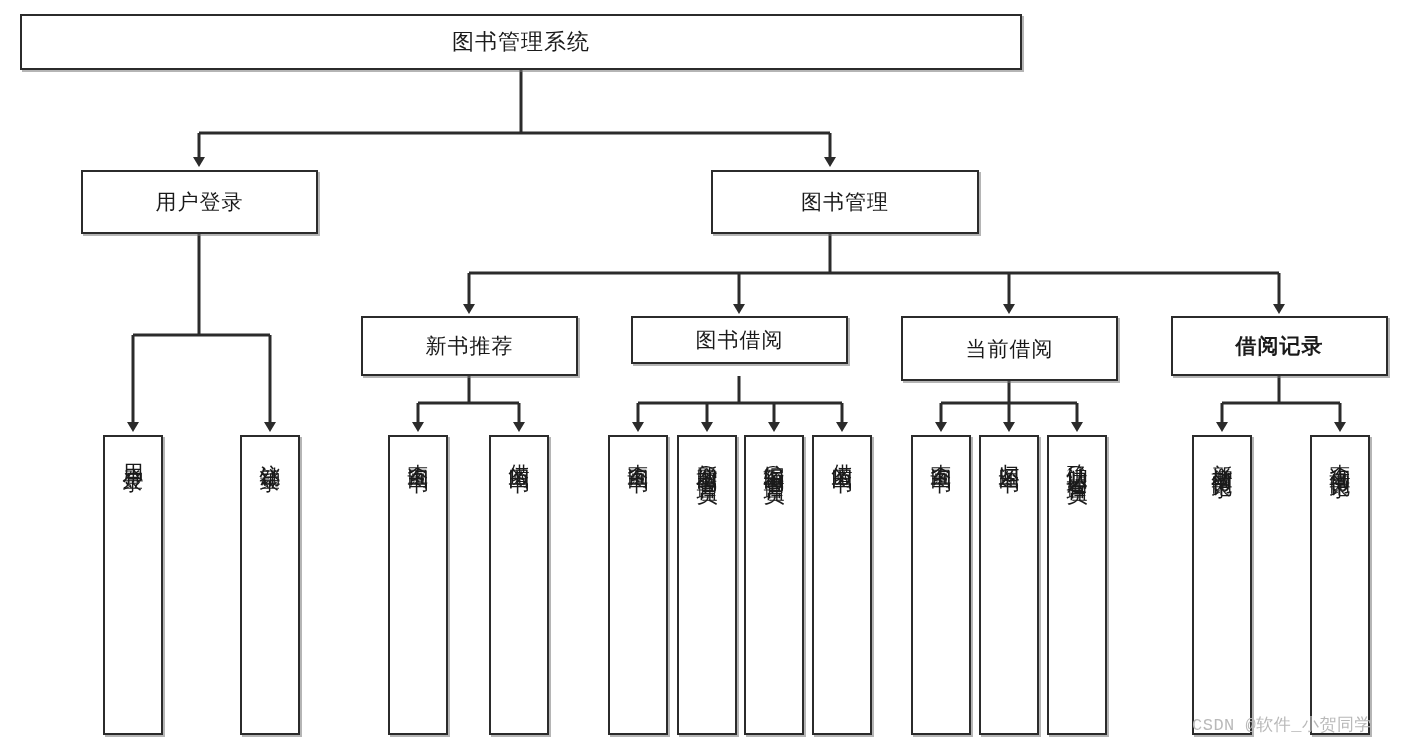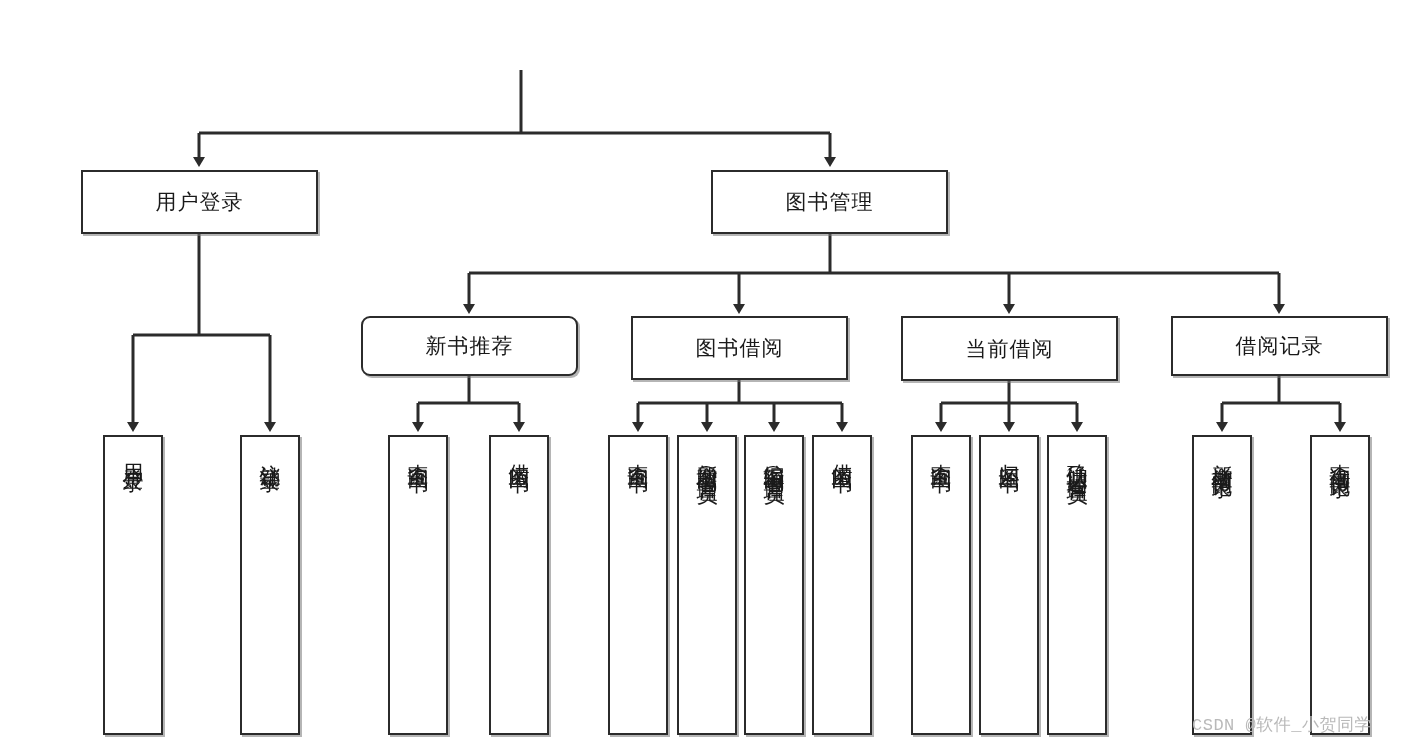--- a/index.html
+++ b/index.html
@@ -114,42 +114,45 @@
       <path d="M1009,403 L1009,423" marker-end="url(#arrow)"></path>
       <path d="M1077,403 L1077,423" marker-end="url(#arrow)"></path>
 
       <path d="M1279,376 L1279,403"></path>
       <path d="M1222,403 L1340,403"></path>
       <path d="M1222,403 L1222,423" marker-end="url(#arrow)"></path>
       <path d="M1340,403 L1340,423" marker-end="url(#arrow)"></path>
     </g>
   </svg>
 
+  <div class="node root" style="left:20px; top:14px; width:1002px; height:56px;">
+    <span class="lbl">图书管理系统</span>
+  </div>
 
   <div class="node" style="left:81px; top:170px; width:237px; height:64px;">
     <span class="lbl">用户登录</span>
   </div>
 
-  <div class="node" style="left:711px; top:170px; width:237px; height:64px;">
+  <div class="node" style="left:711px; top:170px; width:268px; height:64px;">
     <span class="lbl">图书管理</span>
   </div>
 
-  <div class="node" style="left:361px; top:316px; width:217px; height:60px;border-radius:9px;">
+  <div class="node" style="left:361px; top:316px; width:217px; height:60px;">
     <span class="lbl">新书推荐</span>
   </div>
 
-  <div class="node" style="left:631px; top:316px; width:217px; height:64px;">
+  <div class="node" style="left:631px; top:316px; width:217px; height:48px;">
     <span class="lbl">图书借阅</span>
   </div>
 
   <div class="node" style="left:901px; top:316px; width:217px; height:65px;">
     <span class="lbl">当前借阅</span>
   </div>
 
-  <div class="node" style="left:1171px; top:316px; width:217px; height:60px;">
+  <div class="node" style="left:1171px; top:316px; width:217px; height:60px;font-weight:bold;">
     <span class="lbl">借阅记录</span>
   </div>
 
   <div class="node vert" style="left:103px; top:435px; width:60px; height:300px;">
     <span class="lbl">用户登录</span>
   </div>
 
   <div class="node vert" style="left:240px; top:435px; width:60px; height:300px;">
     <span class="lbl">注销登录</span>
   </div>

